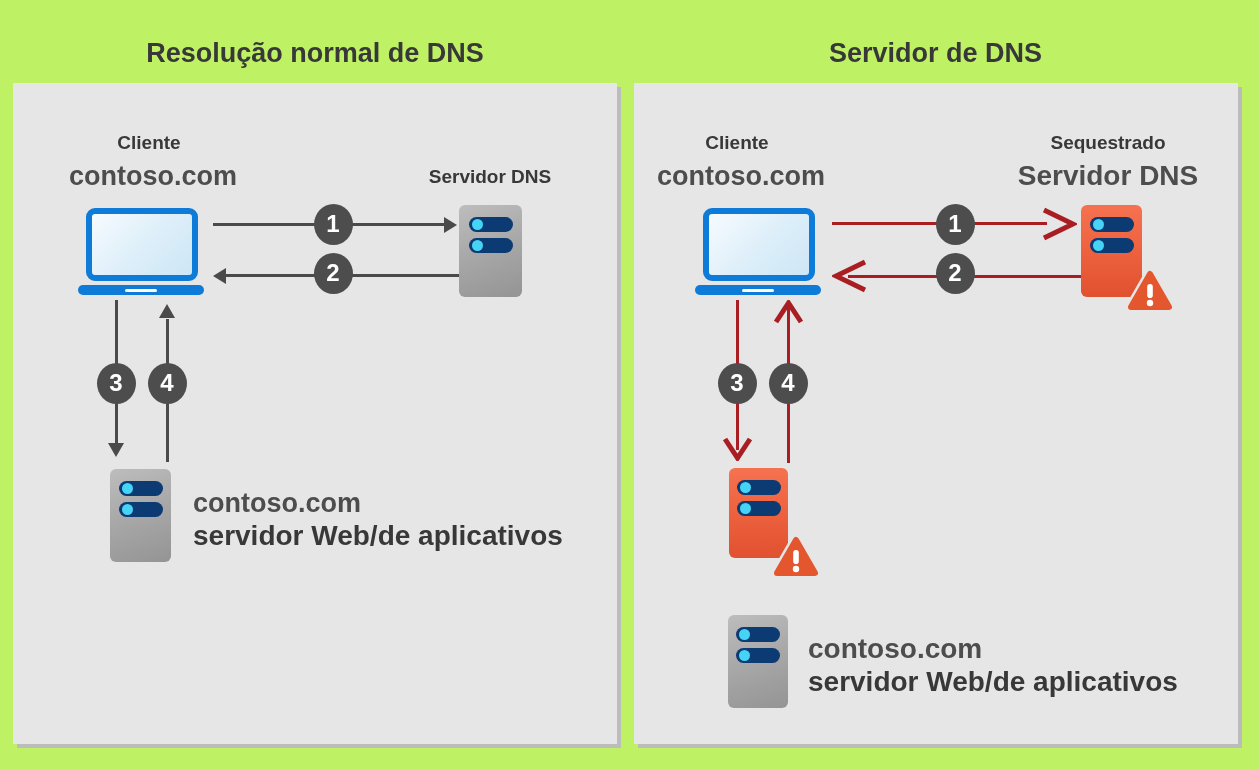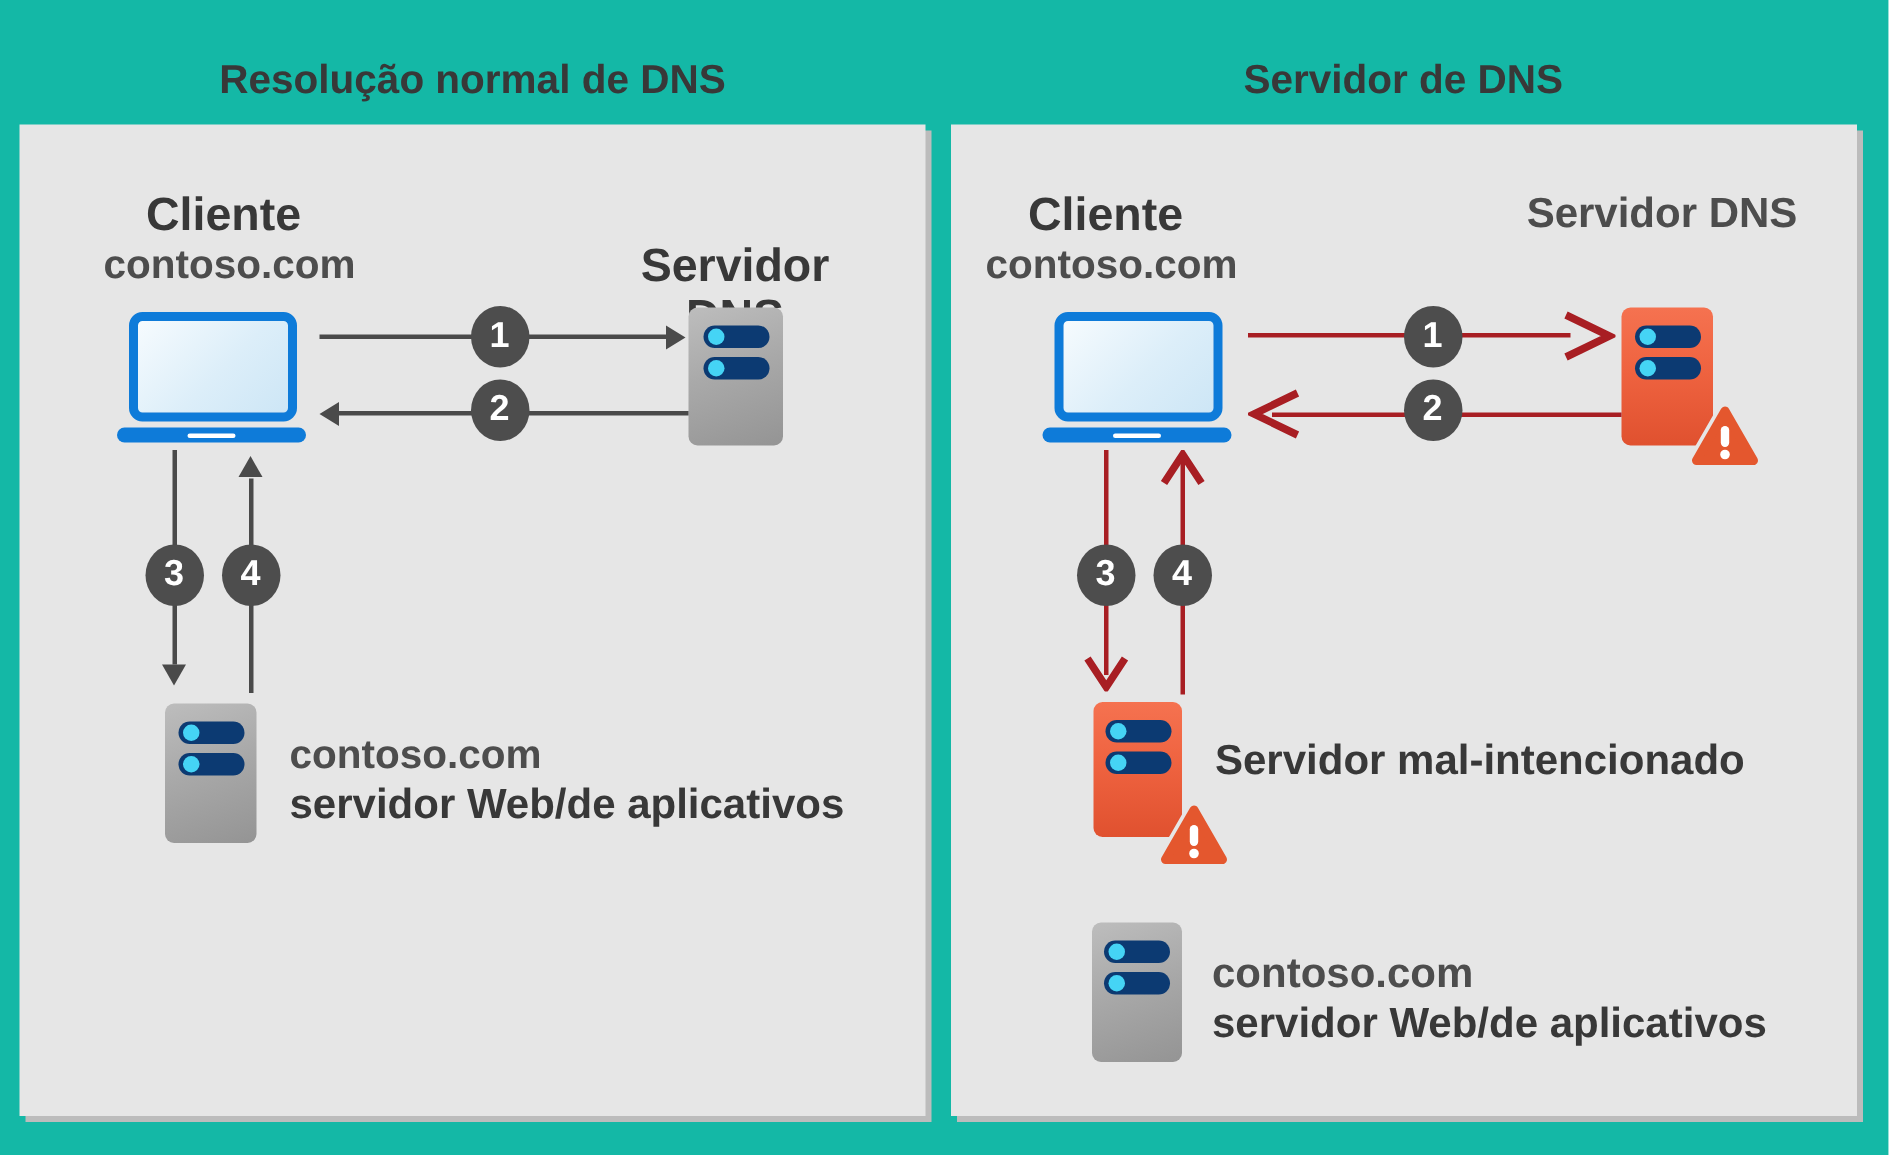--- a/index.html
+++ b/index.html
@@ -1,29 +1,29 @@
 <!DOCTYPE html>
 <html><head>
 <meta charset="utf-8">
 <style>
   html,body{margin:0;padding:0;background:#ffffff;}
   .page{
-    position:relative;width:1259px;height:770px;background:#14b8a6;overflow:hidden;
+    position:relative;width:1259px;height:770px;background:#bef264;overflow:hidden;
     font-family:"Liberation Sans", sans-serif;
   }
   .panel{
     position:absolute;top:83px;width:604px;height:661px;background:#e6e6e6;
     box-shadow:4px 4px 0 #bcbcbc;
   }
   .diagram-title{
     position:absolute;top:38px;text-align:center;
     font-size:27px;font-weight:bold;color:#383838;letter-spacing:0px;
   }
   .label-block{position:absolute;text-align:center;}
-  .label-bold{font-size:31px;font-weight:bold;color:#383838;line-height:34px;display:block;}
+  .label-bold{font-size:19px;font-weight:bold;color:#383838;line-height:34px;display:block;}
   .label-reg{font-size:27px;font-weight:bold;color:#4d4d4d;line-height:32px;display:block;}
   .label-left{text-align:left;}
   
   .laptop-body{
     position:absolute;width:100px;height:61px;border:6px solid #0e7bd9;border-radius:9px;
     background:linear-gradient(135deg,#f6fbfe 0%,#dceef9 55%,#cde6f6 100%);
   }
   .laptop-base{
     position:absolute;width:126px;height:10px;background:#0e7bd9;border-radius:5px;
     display:flex;align-items:center;justify-content:center;
@@ -124,20 +124,21 @@
   <div class="diagram-title" style="left:634px;width:603px;">Servidor de DNS</div>
 
   <div class="panel" style="left:634px;"></div>
 
   <div class="label-block" style="left:657px;top:126px;width:160px;">
     <span class="label-bold">Cliente</span>
     <span class="label-reg">contoso.com</span>
   </div>
 
   <div class="label-block" style="left:1008px;top:126px;width:200px;">
+    <span class="label-bold">Sequestrado</span>
     <span class="label-reg" style="font-size:28px;">Servidor DNS</span>
   </div>
 
   <div class="laptop-body" style="left:703px;top:208px;"></div>
   <div class="laptop-base" style="left:695px;top:285px;">
       <span class="dash"></span>
     </div>
 
   <div class="server orange" style="left:1081px;top:205px;width:61px;height:92px;">
     <div class="pill">
@@ -186,23 +187,20 @@
     <div class="pill">
         <span class="dot"></span>
       </div>
   </div>
   <svg class="warn" style="left:772px;top:534px;" width="48" height="44" viewBox="0 0 48 44">
     <polygon points="24,6 43,39 5,39" fill="none" stroke="#e6e6e6" stroke-width="11" stroke-linejoin="round"></polygon>
     <polygon points="24,6 43,39 5,39" fill="#e4572e" stroke="#e4572e" stroke-width="6" stroke-linejoin="round"></polygon>
     <rect x="21.2" y="16" width="5.6" height="14" rx="2.8" fill="#ffffff"></rect>
     <circle cx="24" cy="35" r="3.2" fill="#ffffff"></circle>
   </svg>
-  <div class="label-block label-left" style="left:810px;top:490px;width:420px;">
-    <span class="label-bold" style="font-size:28px;">Servidor mal-intencionado</span>
-  </div>
 
   <div class="server gray" style="left:728px;top:615px;width:60px;height:93px;">
     <div class="pill">
         <span class="dot"></span>
       </div>
     <div class="pill">
         <span class="dot"></span>
       </div>
   </div>
   <div class="label-block label-left" style="left:808px;top:633px;width:420px;">

